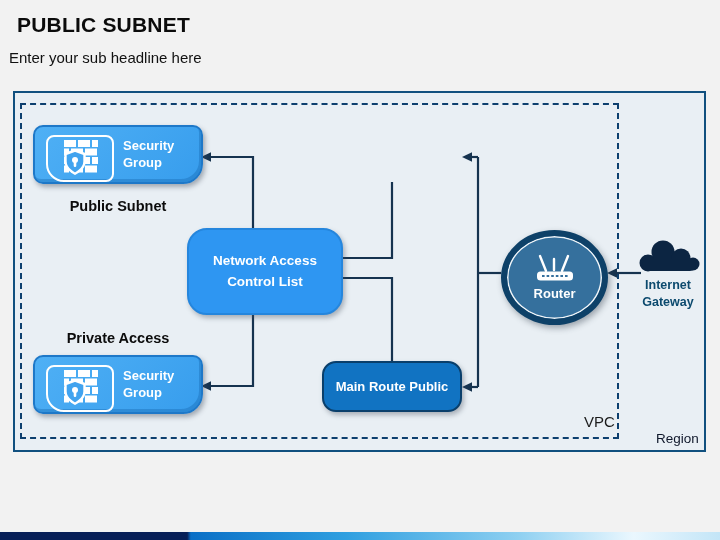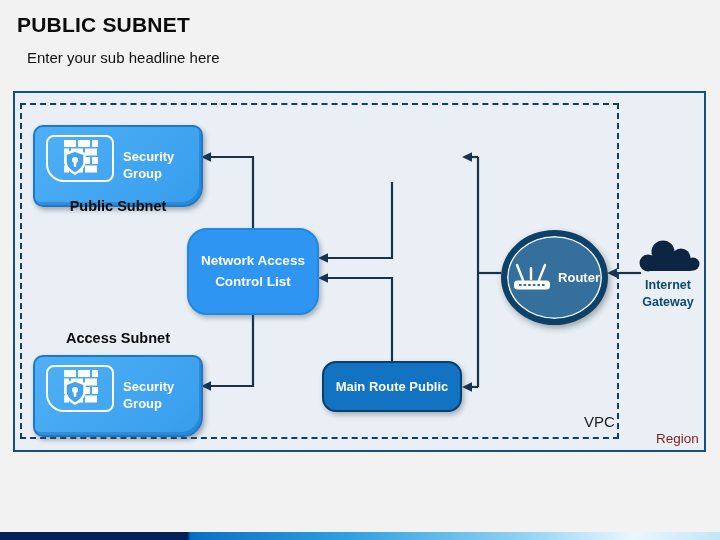--- a/index.html
+++ b/index.html
@@ -5,34 +5,34 @@
   html,body{margin:0;padding:0;background:#f2f2f2;}
   .stage{
     position:relative;width:720px;height:540px;background:#f2f2f2;
     font-family:"Liberation Sans",sans-serif;overflow:hidden;padding-left:40px;
   }
   .title{
     position:absolute;left:17px;top:13px;font-size:21px;font-weight:700;
     color:#0b0b0b;letter-spacing:.2px;
   }
   .subtitle{
-    position:absolute;left:27px;top:49px;font-size:15px;color:#111;
+    position:absolute;left:9px;top:49px;font-size:15px;color:#111;
   }
   .region{
     position:absolute;left:13px;top:91px;width:693px;height:361px;
     box-sizing:border-box;border:2px solid #11507f;background:#e9eff4;
   }
   .vpc{
     position:absolute;left:20px;top:103px;width:599px;height:336px;
     box-sizing:border-box;border:2px dashed #0d3f6e;
   }
   .connectors{position:absolute;left:0;top:0;width:720px;height:540px;}
   
   .sg{
-    position:absolute;width:170px;height:82px;box-sizing:border-box;
+    position:absolute;width:170px;height:59px;box-sizing:border-box;
     background:linear-gradient(135deg,#4fb0f5,#379ded);
     border:2px solid #1e78c8;border-radius:10px 10px 20px 10px;
     box-shadow:2px 3px 5px rgba(70,80,95,.45), inset -2px -3px 0 rgba(16,96,168,.35);
   }
   .sg-public{left:33px;top:125px;}
   .sg-private{left:33px;top:355px;}
   .sg-frame{
     position:absolute;left:11px;top:8px;width:68px;height:47px;box-sizing:border-box;
     border:2px solid #fff;border-radius:8px 8px 8px 18px;
     display:flex;align-items:center;justify-content:center;
@@ -43,52 +43,52 @@
     line-height:1.3;
   }
   .caption{
     position:absolute;width:170px;text-align:center;font-size:14.5px;
     font-weight:700;color:#0c0c0c;
   }
   .cap-public{left:33px;top:198px;}
   .cap-private{left:33px;top:330px;}
   
   .nacl{
-    position:absolute;left:187px;top:228px;width:132px;height:87px;box-sizing:border-box;
+    position:absolute;left:187px;top:228px;width:156px;height:87px;box-sizing:border-box;
     background:#2e96f2;border:2px solid #2586dd;border-radius:20px;
     display:flex;align-items:center;justify-content:center;text-align:center;
     color:#fff;font-size:13.5px;font-weight:700;line-height:1.5;padding:0 12px;
     box-shadow:2px 3px 5px rgba(70,80,95,.4);
   }
   
   .rt{
     position:absolute;width:140px;height:51px;box-sizing:border-box;
     background:#1173c2;border:2.5px solid #0a3f6b;border-radius:14px;
     display:flex;align-items:center;justify-content:center;text-align:center;
     color:#fff;font-size:13px;font-weight:700;
     box-shadow:2px 3px 5px rgba(70,80,95,.4);
   }
   .rt-custom{left:322px;top:131px;}
   .rt-main{left:322px;top:361px;}
   
   .router{
     position:absolute;left:501px;top:230px;width:107px;height:95px;box-sizing:border-box;
     background:#35709d;border:6px solid #0e4168;border-radius:50%;
     box-shadow:inset 0 0 0 1.5px rgba(255,255,255,.92), 2px 3px 6px rgba(60,70,85,.45);
-    display:flex;flex-direction:row;align-items:center;justify-content:center;gap:3px;
+    display:flex;flex-direction:column;align-items:center;justify-content:center;gap:3px;
   }
   .router-label{color:#fff;font-size:13px;font-weight:600;}
   
   .cloud{position:absolute;left:636px;top:239px;width:66px;height:36px;}
   .igw-label{
     position:absolute;left:626px;top:277px;width:84px;text-align:center;
     font-size:12.5px;font-weight:700;color:#0c4a6e;line-height:1.35;
   }
   .vpc-label{position:absolute;left:584px;top:413px;font-size:15px;color:#1b1b1b;}
-  .region-label{position:absolute;left:656px;top:431px;font-size:13.5px;color:#7f1d1d;}
+  .region-label{position:absolute;left:656px;top:431px;font-size:13.5px;color:#0f172a;}
   .bottom-bar{
     position:absolute;left:0;top:532px;width:720px;height:8px;
     background:linear-gradient(90deg,
       #071f57 0%, #071f57 26%,
       #0a6fc6 26.5%, #2f9fe0 48%,
       #8fd0f1 72%, #eaf7fe 88%, #c3e5f7 100%);
   }
 </style>
 </head>
 <body>
@@ -143,21 +143,21 @@
         </g>
         <path d="M19 10.5 L28.5 14 V21.5 C28.5 29 19 33.8 19 33.8 C19 33.8 9.5 29 9.5 21.5 V14 Z" fill="#41a3ef" stroke="#ffffff" stroke-width="2.4" stroke-linejoin="round"></path>
         <circle cx="19" cy="20" r="3" fill="#ffffff"></circle>
         <rect x="17.7" y="21.5" width="2.6" height="5.5" rx="1.2" fill="#ffffff"></rect>
       </svg>
     </div>
     <div class="sg-label">Security Group</div>
   </div>
   <div class="caption cap-public">Public Subnet</div>
 
-  <div class="caption cap-private">Access Subnet</div>
+  <div class="caption cap-private">Private Access</div>
   <div class="sg sg-private">
     <div class="sg-frame">
       <svg width="48" height="38" viewBox="0 0 48 38">
         <g fill="#ffffff">
           <rect x="8" y="0" width="12" height="7"></rect>
           <rect x="22" y="0" width="12" height="7"></rect>
           <rect x="36" y="0" width="6" height="7"></rect>
           <rect x="8" y="8.5" width="5" height="7"></rect>
           <rect x="15" y="8.5" width="12" height="7"></rect>
           <rect x="29" y="8.5" width="12" height="7"></rect>

